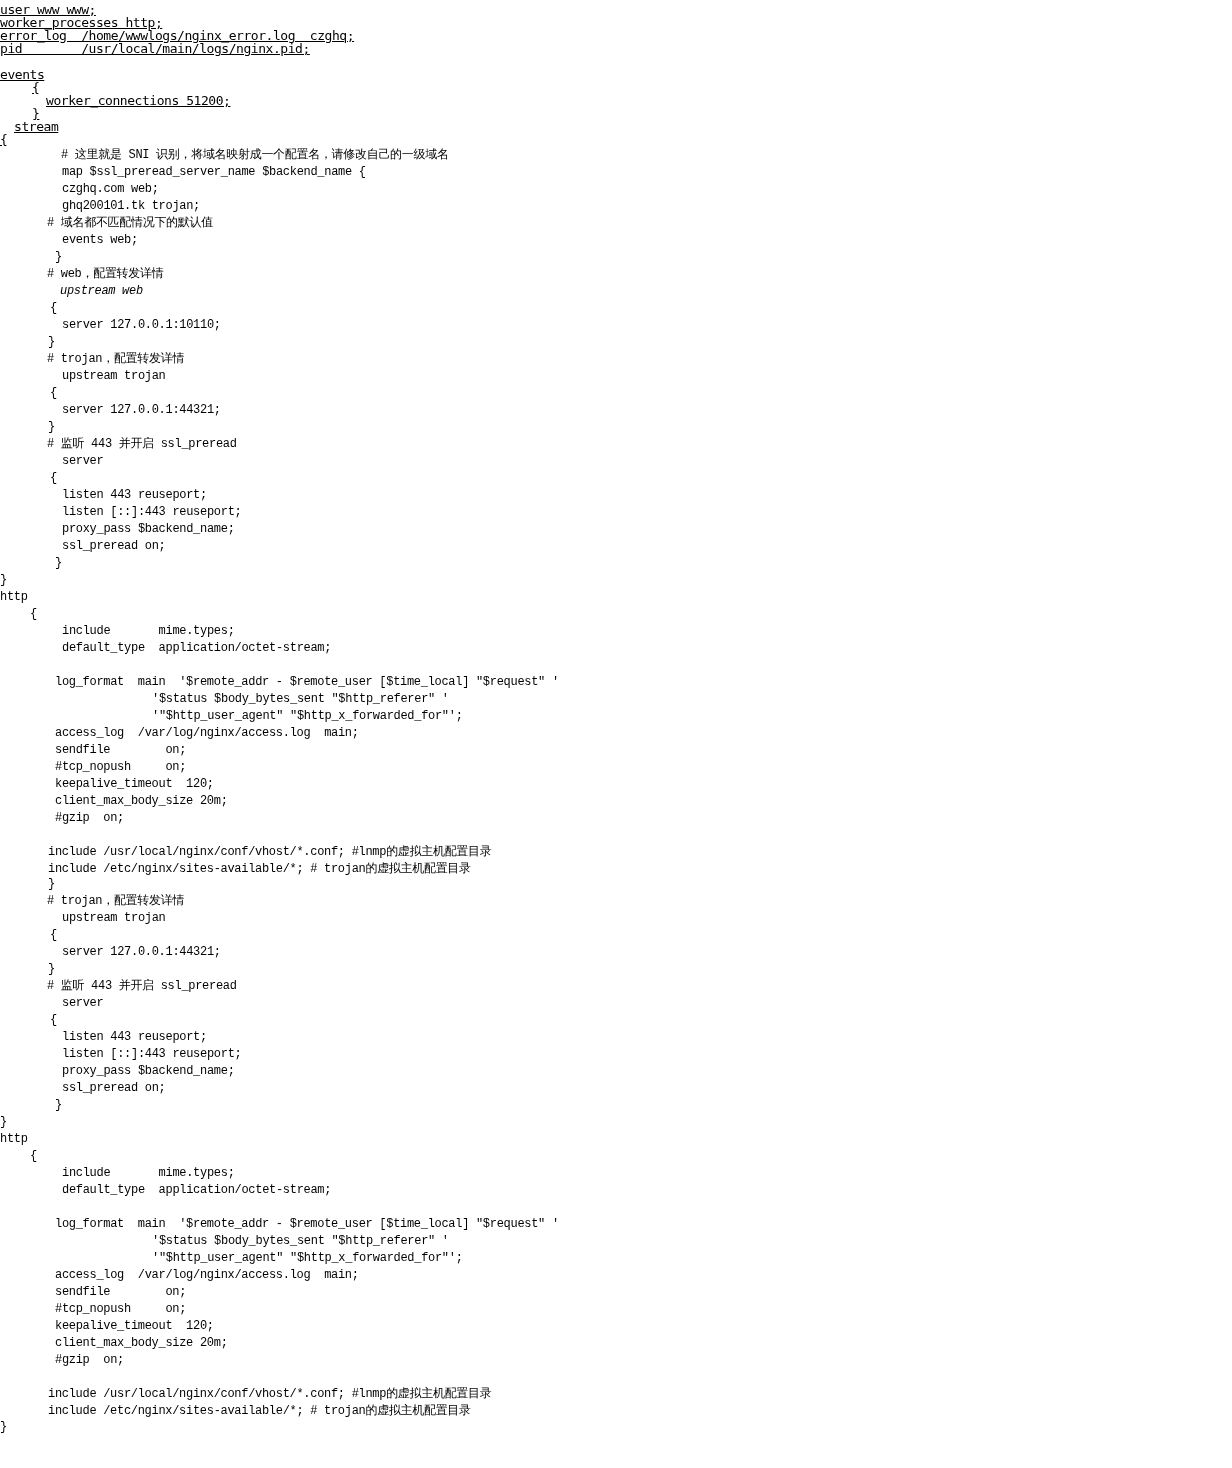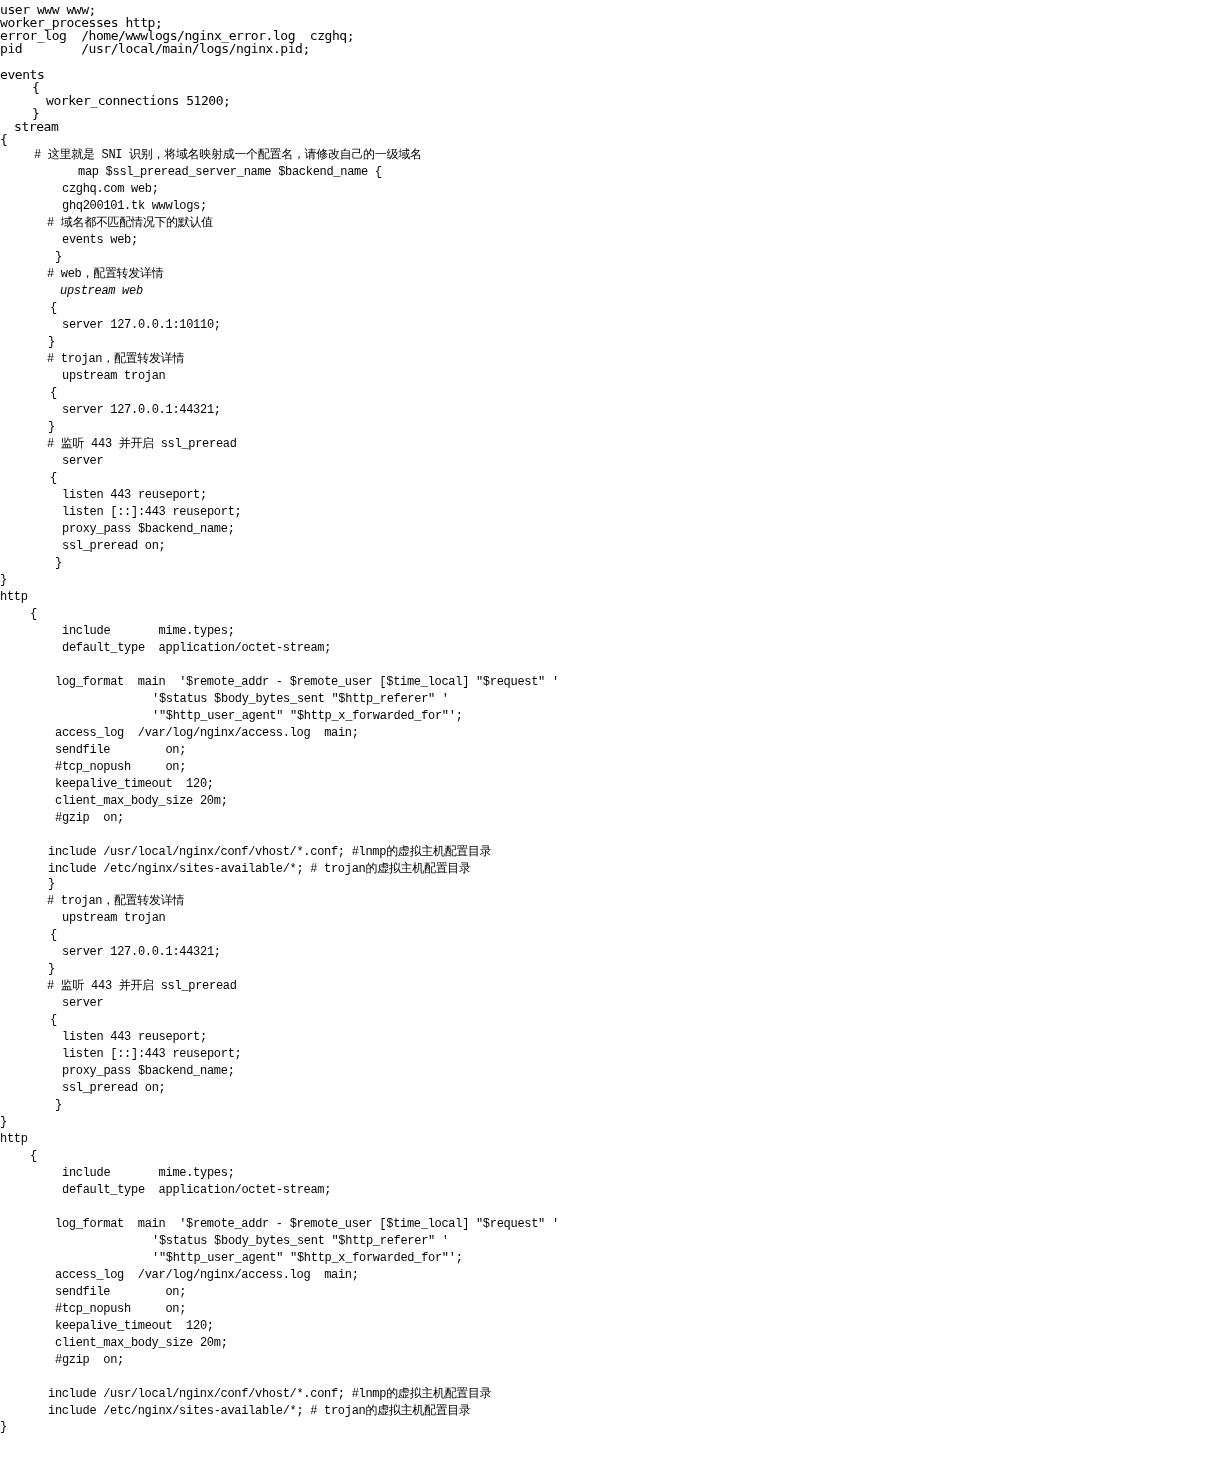--- a/index.html
+++ b/index.html
@@ -9,20 +9,21 @@
     position: absolute;
     left: 0;
     white-space: pre;
     color: #000000;
     line-height: 1;
   }
   .sans {
     font-family: "DejaVu Sans Mono", "Liberation Mono", monospace;
     font-size: 13px;
     letter-spacing: -0.45px;
+    text-decoration: underline;
   }
   .serif {
     font-family: "Liberation Mono", "DejaVu Sans Mono", monospace;
     font-size: 12px;
     letter-spacing: -0.3px;
   }
 </style>
 </head>
 <body>
 
@@ -30,24 +31,24 @@
     <div class="ln sans" style="left: 0px; top: 3px;">user www www;</div>
     <div class="ln sans" style="left: 0px; top: 16px;">worker_processes http;</div>
     <div class="ln sans" style="left: 0px; top: 29px;">error_log  /home/wwwlogs/nginx_error.log  czghq;</div>
     <div class="ln sans" style="left: 0px; top: 42px;">pid        /usr/local/main/logs/nginx.pid;</div>
     <div class="ln sans" style="left: 0px; top: 68px;">events</div>
     <div class="ln sans" style="left: 32px; top: 81px;">{</div>
     <div class="ln sans" style="left: 46px; top: 94px;">worker_connections 51200;</div>
     <div class="ln sans" style="left: 32px; top: 107px;">}</div>
     <div class="ln sans" style="left: 0px; top: 120px; margin-left: 14px;">stream</div>
     <div class="ln sans" style="left: 0px; top: 133px;">{</div>
-    <div class="ln serif" style="left: 34px; top: 149px;"># 这里就是 SNI 识别，将域名映射成一个配置名，请修改自己的一级域名</div>
-    <div class="ln serif" style="left: 78px; top: 166px;">map $ssl_preread_server_name $backend_name {</div>
+    <div class="ln serif" style="left: 61px; top: 149px;"># 这里就是 SNI 识别，将域名映射成一个配置名，请修改自己的一级域名</div>
+    <div class="ln serif" style="left: 62px; top: 166px;">map $ssl_preread_server_name $backend_name {</div>
     <div class="ln serif" style="left: 62px; top: 183px;">czghq.com web;</div>
-    <div class="ln serif" style="left: 62px; top: 200px;">ghq200101.tk wwwlogs;</div>
+    <div class="ln serif" style="left: 62px; top: 200px;">ghq200101.tk trojan;</div>
     <div class="ln serif" style="left: 47px; top: 217px;"># 域名都不匹配情况下的默认值</div>
     <div class="ln serif" style="left: 62px; top: 234px;">events web;</div>
     <div class="ln serif" style="left: 55px; top: 251px;">}</div>
     <div class="ln serif" style="left: 47px; top: 268px;"># web，配置转发详情</div>
     <div class="ln serif" style="left: 60px; top: 285px; font-style: italic;">upstream web</div>
     <div class="ln serif" style="left: 50px; top: 302px;">{</div>
     <div class="ln serif" style="left: 62px; top: 319px;">server 127.0.0.1:10110;</div>
     <div class="ln serif" style="left: 48px; top: 336px;">}</div>
     <div class="ln serif" style="left: 47px; top: 353px;"># trojan，配置转发详情</div>
     <div class="ln serif" style="left: 62px; top: 370px;">upstream trojan</div>

